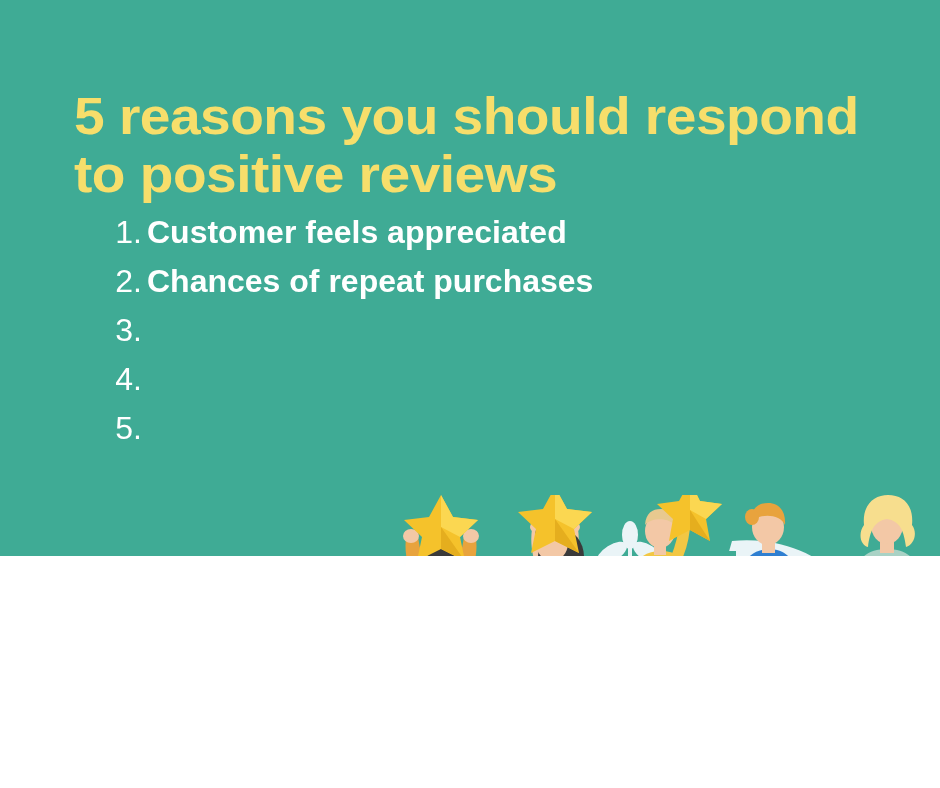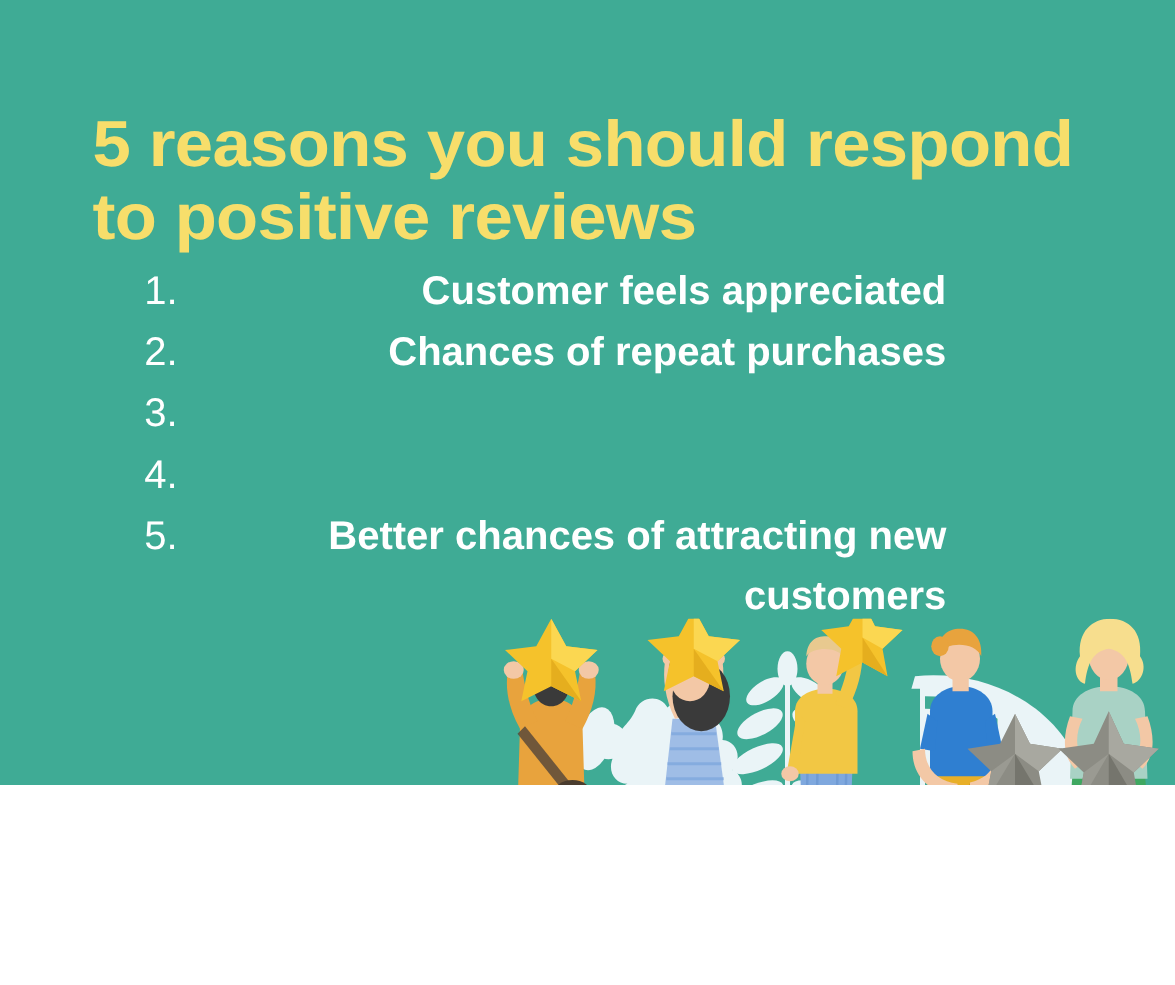--- a/index.html
+++ b/index.html
@@ -9,21 +9,21 @@
   body {
     width: 940px;
     height: 788px;
     overflow: hidden;
     font-family: "Liberation Sans", sans-serif;
   }
 
   #poster {
     position: relative;
     width: 940px;
-    height: 628px;
+    height: 556px;
     background: #3FAB95;
     overflow: hidden;
   }
 
   
   #title {
     position: absolute;
     left: 74px;
     top: 52px;
     width: 830px;
@@ -62,21 +62,20 @@
     flex: 0 0 auto;
     width: 38px;
     text-align: right;
     padding-right: 5px;
     font-weight: normal;
     color: #FFFFFF;
   }
   .reason-text {
     flex: 1 1 auto;
     max-width: 610px;
-    text-align: right;
   }
 
   
   #illustration {
     position: absolute;
     left: 380px;
     top: 495px;
     width: 560px;
     height: 293px;
   }
@@ -100,21 +99,20 @@
       <span class="reason-text">Chances of repeat purchases</span>
     </li>
     <li class="reason-item">
       <span class="reason-num">3.</span>
     </li>
     <li class="reason-item">
       <span class="reason-num">4.</span>
     </li>
     <li class="reason-item">
       <span class="reason-num">5.</span>
-      <span class="reason-text">Better chances of attracting new customers</span>
     </li>
   </ol>
 
   <div id="illustration">
     <svg viewBox="0 0 560 293" width="560" height="293" xmlns="http://www.w3.org/2000/svg">
 
       <g>
 
         <g fill="#EAF4F7">
           <path d="M118 88 C110 80 96 84 94 96 C92 108 102 114 110 112

